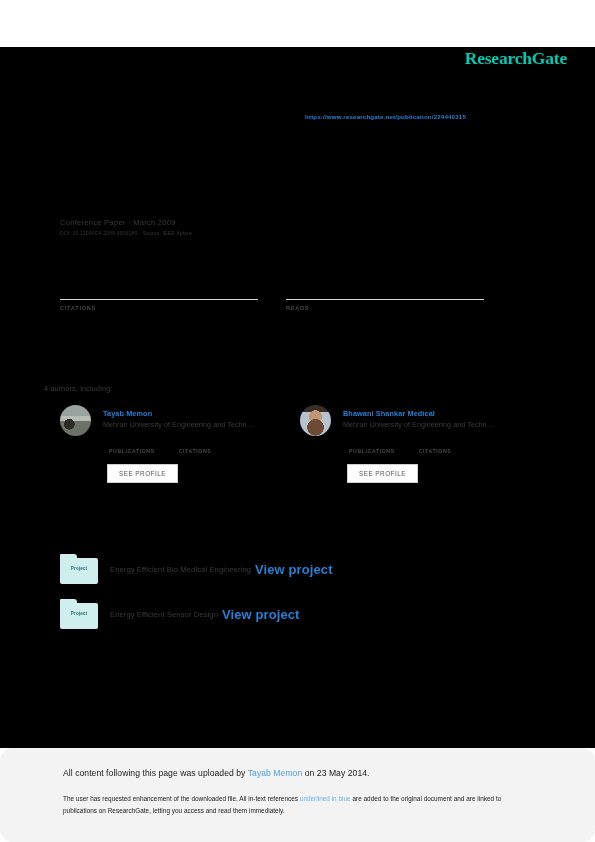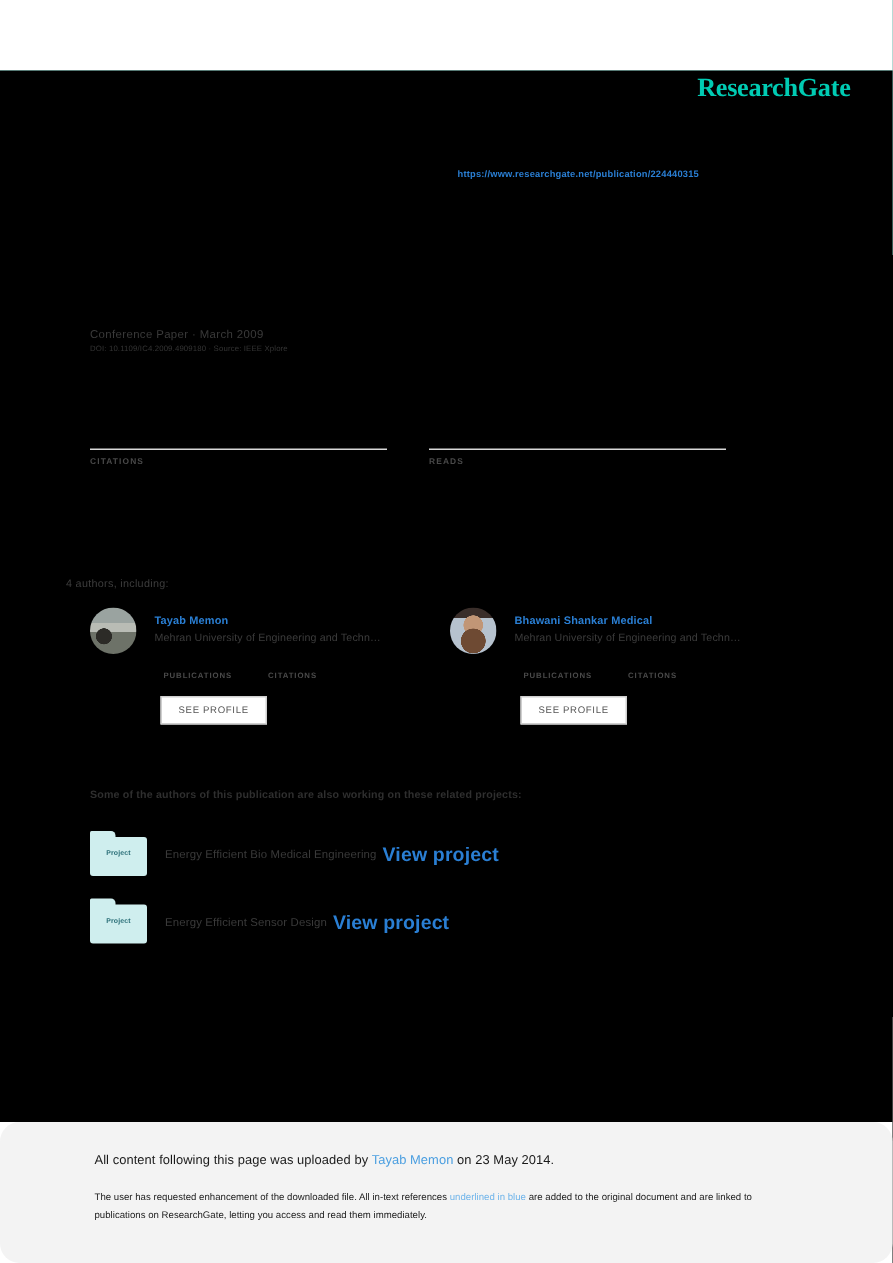--- a/index.html
+++ b/index.html
@@ -11,21 +11,21 @@
     height: 842px;
     background: #ffffff;
     font-family: "Liberation Sans", sans-serif;
     overflow: hidden;
     position: relative;
   }
   .page {
     position: relative;
     width: 595px;
     height: 610px;
-    background: #5eead4;
+    background: #c4b5fd;
     text-decoration: underline;
   }
 
   
   .top-white {
     position: absolute;
     left: 0; top: 0;
     width: 595px;
     height: 47px;
     background: #ffffff;
@@ -378,21 +378,20 @@
               <div class="astat-num">880</div>
               <div class="astat-label">CITATIONS</div>
             </div>
           </div>
           <div class="see-profile">SEE PROFILE</div>
         </div>
       </div>
 
     </div>
 
-    <div class="projects-head">Some of the authors of this publication are also working on these related projects:</div>
 
     <div class="project-row p1">
       <div class="folder">
         <div class="tab"></div>
         <div class="body"></div>
         <div class="ftext">Project</div>
       </div>
       <div class="project-title">Energy Efficient Bio Medical Engineering</div>
       <a class="view-project">View project</a>
     </div>

